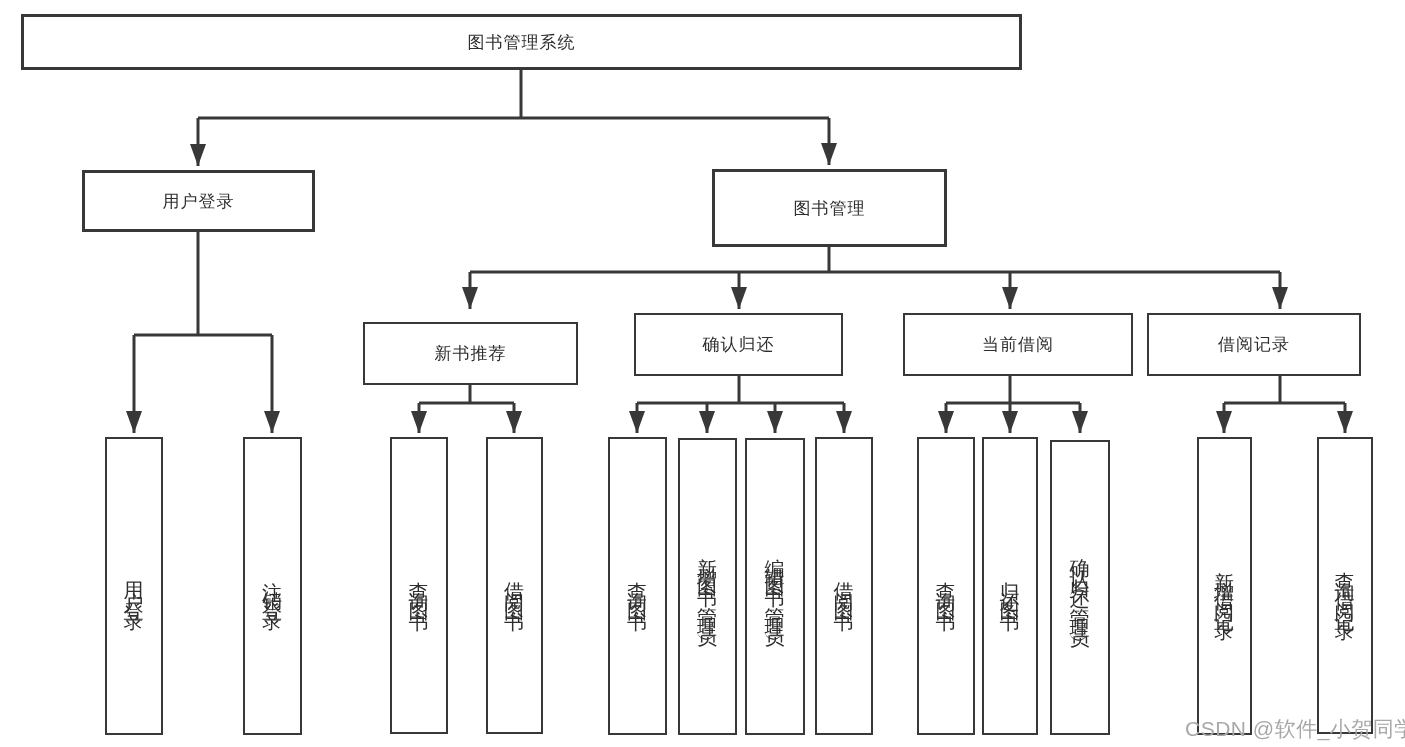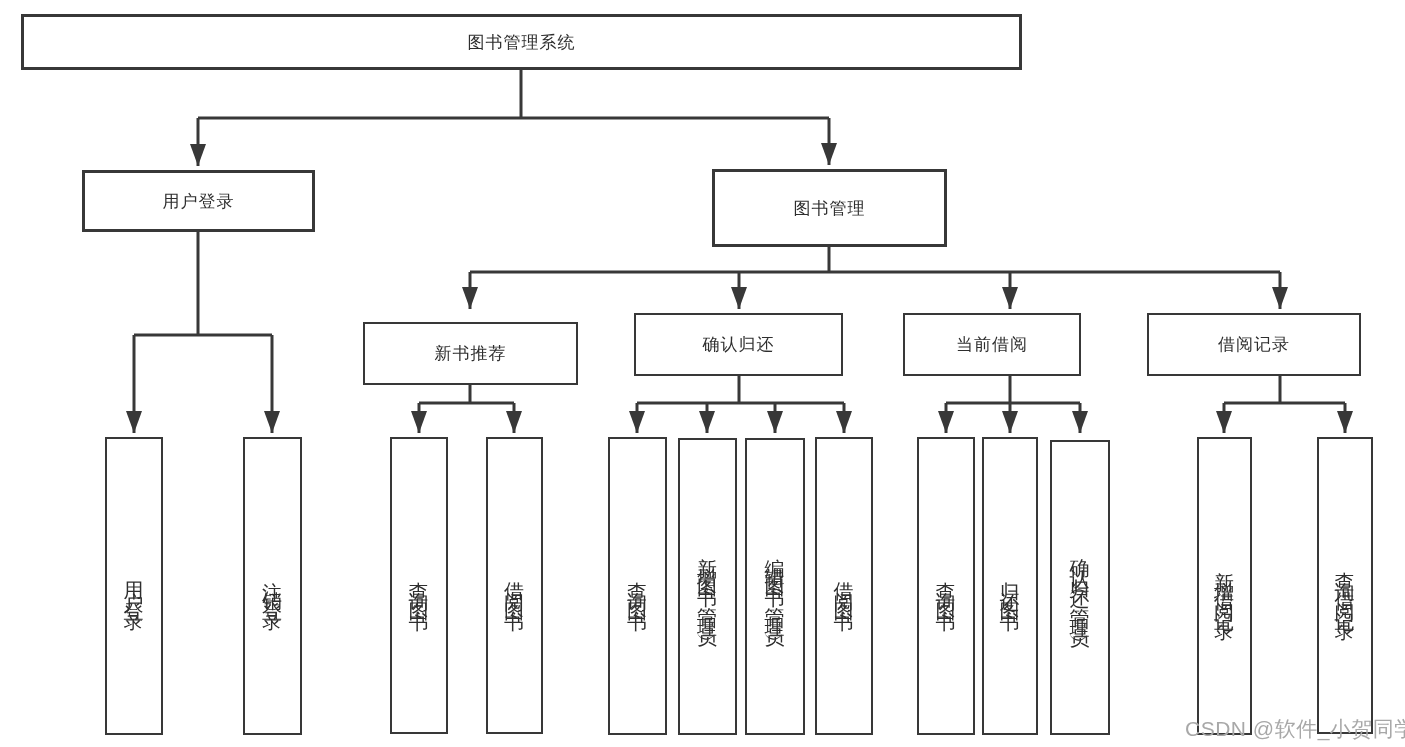--- a/index.html
+++ b/index.html
@@ -96,21 +96,21 @@
   <div class="node thick" style="left:712px;top:169px;width:235px;height:78px">
     <span>图书管理</span>
   </div>
 
   <div class="node" style="left:363px;top:322px;width:215px;height:63px">
     <span>新书推荐</span>
   </div>
   <div class="node" style="left:634px;top:313px;width:209px;height:63px">
     <span>确认归还</span>
   </div>
-  <div class="node" style="left:903px;top:313px;width:178px;height:63px">
+  <div class="node" style="left:903px;top:313px;width:230px;height:63px">
     <span>当前借阅</span>
   </div>
   <div class="node" style="left:1147px;top:313px;width:214px;height:63px">
     <span>借阅记录</span>
   </div>
 
   <div class="node v" style="left:105px;top:437px;width:58px;height:298px">
     <span>用户登录</span>
   </div>
   <div class="node v" style="left:243px;top:437px;width:59px;height:298px">

